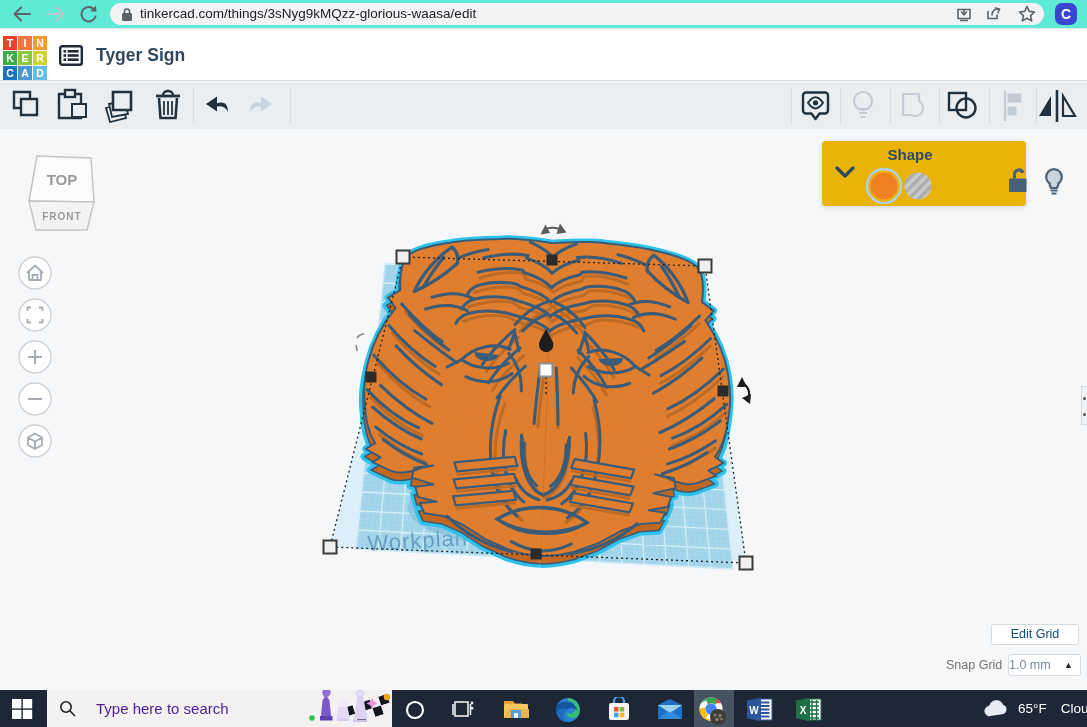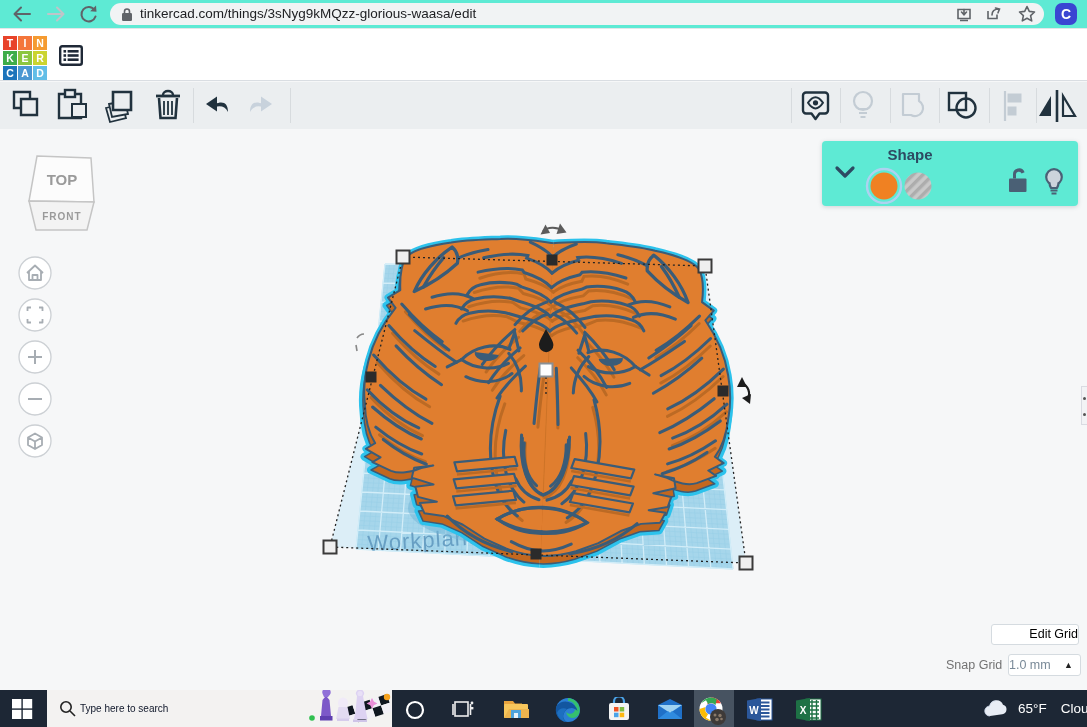--- a/index.html
+++ b/index.html
@@ -7,29 +7,29 @@
 #pill{left:110px;top:3px;width:934px;height:22px;background:#f1f3f4;border-radius:11px}
 #url{left:140px;top:0;height:28px;line-height:28px;font-size:13.5px;color:#202124}
 #avatar{left:1055px;top:3px;width:22px;height:22px;border-radius:7px;background:#3a45d2;color:#fff;font-weight:bold;font-size:14px;text-align:center;line-height:22px}
 #header{left:0;top:28px;width:1087px;height:53px;background:#fff;border-top:1px solid #e4e6e9;border-bottom:1px solid #d9dde2}
 #logo{left:3px;top:7px;width:44px;height:44px;display:grid;grid-template:repeat(3,1fr)/repeat(3,1fr);gap:1px}
 #logo div{color:#fff;font-weight:bold;font-size:10.5px;display:flex;align-items:center;justify-content:center}
 #title{left:96px;top:0;height:52px;line-height:52px;font-size:17.5px;font-weight:bold;color:#33475b}
 #toolbar{left:0;top:82px;width:1087px;height:47px;background:#ebeef0}
 .tdiv{position:absolute;top:6px;width:1px;height:35px;background:#d7dbde}
 #canvas{left:0;top:129px;width:1087px;height:561px;background:#f6f7f8}
-#shapecard{left:822px;top:141px;width:256px;height:65px;background:#5eead4;border-radius:4px;box-shadow:0 1px 4px rgba(90,100,110,.25)}
+#shapecard{left:822px;top:141px;width:204px;height:65px;background:#eab308;border-radius:4px;box-shadow:0 1px 4px rgba(90,100,110,.25)}
 #shapetitle{left:48px;top:5px;width:80px;text-align:center;font-size:15px;font-weight:bold;color:#2d4a62}
-#editgrid{left:991px;top:624px;width:88px;height:21px;background:#fff;border:1px solid #d5dbe0;border-radius:3px;font-size:12.5px;color:#000000;text-align:right;line-height:19px}
+#editgrid{left:991px;top:624px;width:88px;height:21px;background:#fff;border:1px solid #d5dbe0;border-radius:3px;font-size:12.5px;color:#0c4a6e;text-align:center;line-height:19px}
 #snapgrid{left:946px;top:658px;font-size:12.5px;color:#737373}
 #snapdd{left:1008px;top:654px;width:73px;height:22px;background:#fff;border:1px solid #d5dbe0;border-radius:3px;font-size:12.5px;color:#7a8a98;line-height:20px;}
 #sidebox{left:1081px;top:386px;width:6px;height:39px;background:#f2f3f5;border:1px solid #d9dbe2;border-right:none}
 #taskbar{left:0;top:690px;width:1087px;height:37px;background:#1d2735}
 #search{left:47px;top:690px;width:345px;height:37px;background:#f3f2f1;display:flex;align-items:center}
-#searchtxt{font-size:10px;color:#0f172a;margin-left:4px}
+#searchtxt{font-size:15px;color:#4c1d95;margin-left:20px}
 #weather{left:983px;top:690px;height:37px;display:flex;align-items:center;color:#fff;font-size:13.5px}
 </style></head><body>
 
 <div class="abs" id="browser">
   <svg class="abs" style="left:10px;top:3px" width="90" height="22" viewBox="0 0 90 22">
     <g fill="none" stroke="#5f6368" stroke-width="2" stroke-linecap="round" stroke-linejoin="round">
       <path d="M20,11 H5 M11,4.5 L4.5,11 L11,17.5"></path>
     </g>
     <g fill="none" stroke="#c0c4c8" stroke-width="2" stroke-linecap="round" stroke-linejoin="round">
       <path d="M38,11 H53 M47,4.5 L53.5,11 L47,17.5"></path>
@@ -73,20 +73,21 @@
     <rect x="1.2" y="1.2" width="21.6" height="18.6" rx="2" fill="none" stroke="#1f2937" stroke-width="2.4"></rect>
     <g fill="#1f2937">
       <rect x="4.5" y="5" width="2.6" height="2.6"></rect>
         <rect x="8.6" y="5" width="11" height="2.6"></rect>
       <rect x="4.5" y="9.2" width="2.6" height="2.6"></rect>
         <rect x="8.6" y="9.2" width="11" height="2.6"></rect>
       <rect x="4.5" y="13.4" width="2.6" height="2.6"></rect>
         <rect x="8.6" y="13.4" width="11" height="2.6"></rect>
     </g>
   </svg>
+  <div class="abs" id="title">Tyger Sign</div>
 </div>
 
 <div class="abs" id="toolbar">
   <div class="tdiv" style="left:193px"></div>
   <div class="tdiv" style="left:290px"></div>
   <div class="tdiv" style="left:791px"></div>
   <div class="tdiv" style="left:840px"></div>
   <div class="tdiv" style="left:890px"></div>
   <div class="tdiv" style="left:939px"></div>
   <div class="tdiv" style="left:989px"></div>

